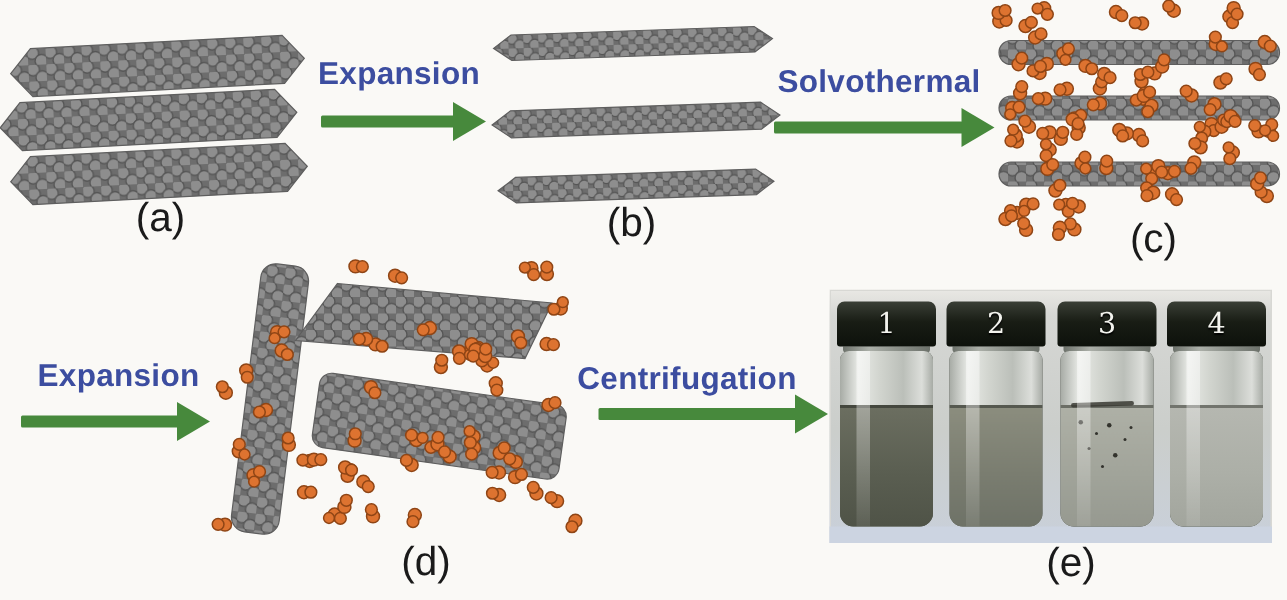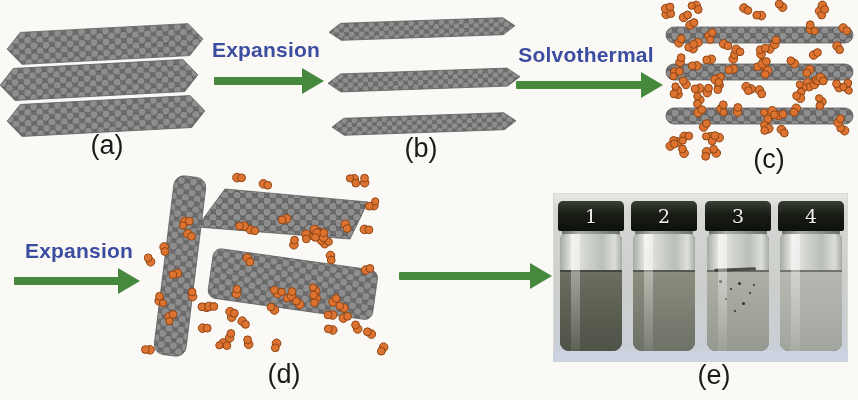--- a/index.html
+++ b/index.html
@@ -389,20 +389,21 @@
         <circle cx="296.3901941323371" cy="301.22955118897966" r="3.9" fill="#dd7330" stroke="#8f4515" stroke-width="1"></circle>
         <circle cx="169.0131598925218" cy="316.7233687713742" r="4.3" fill="#dd7330" stroke="#8f4515" stroke-width="1"></circle>
         <circle cx="173.01481152488492" cy="314.4547162609166" r="3.9" fill="#dd7330" stroke="#8f4515" stroke-width="1"></circle>
         <circle cx="169.3934779312905" cy="321.1069013866729" r="3.6" fill="#dd7330" stroke="#8f4515" stroke-width="1"></circle>
       </g>
   </svg>
 
   <div class="steplabel" style="left:266px;top:38px;">Expansion</div>
   <div class="steplabel" style="left:586px;top:43px;">Solvothermal</div>
   <div class="steplabel" style="left:79px;top:239px;">Expansion</div>
+  <div class="steplabel" style="left:458px;top:241px;">Centrifugation</div>
 
   <div class="arrow" style="left:214px;top:68px;width:110px;">
     <div class="shaft"></div>
     <div class="head"></div>
   </div>
   <div class="arrow" style="left:516px;top:72px;width:147px;">
     <div class="shaft"></div>
     <div class="head"></div>
   </div>
   <div class="arrow" style="left:14px;top:268px;width:126px;">

